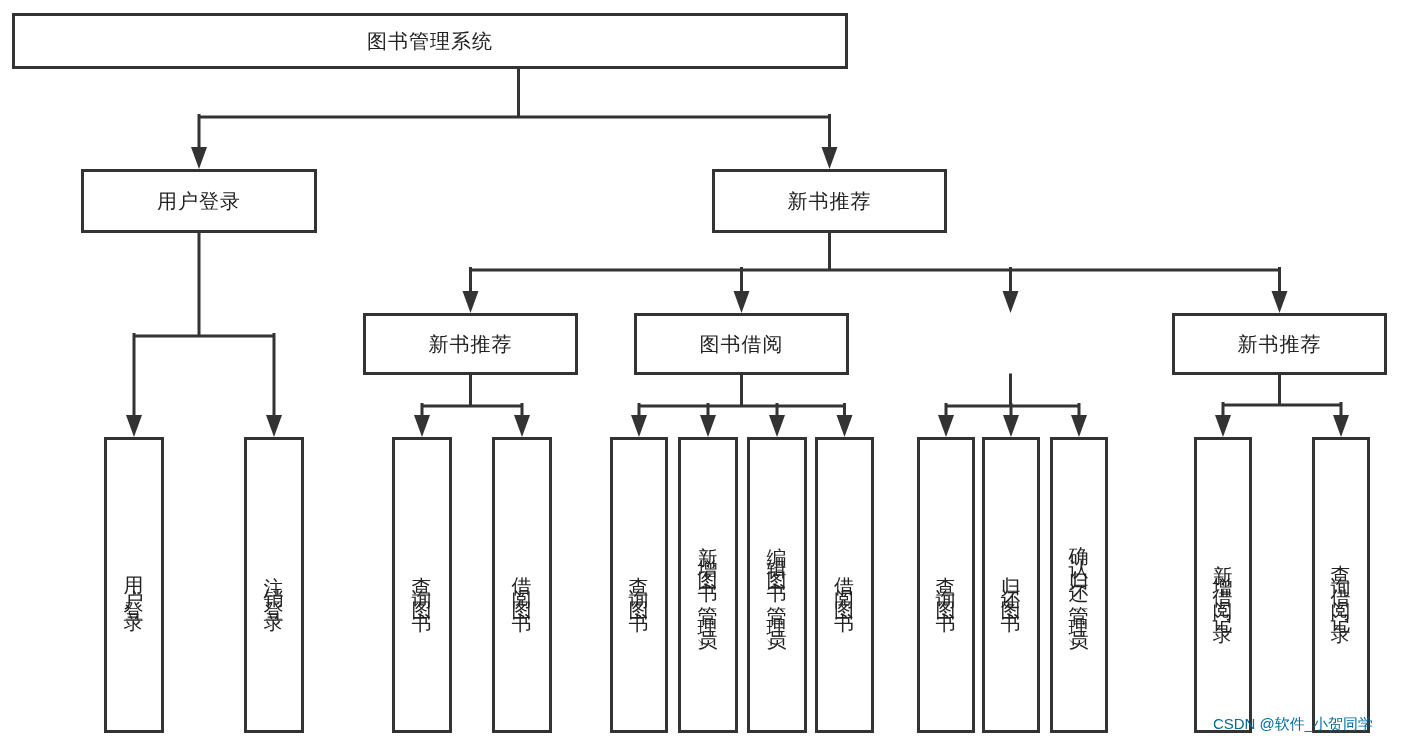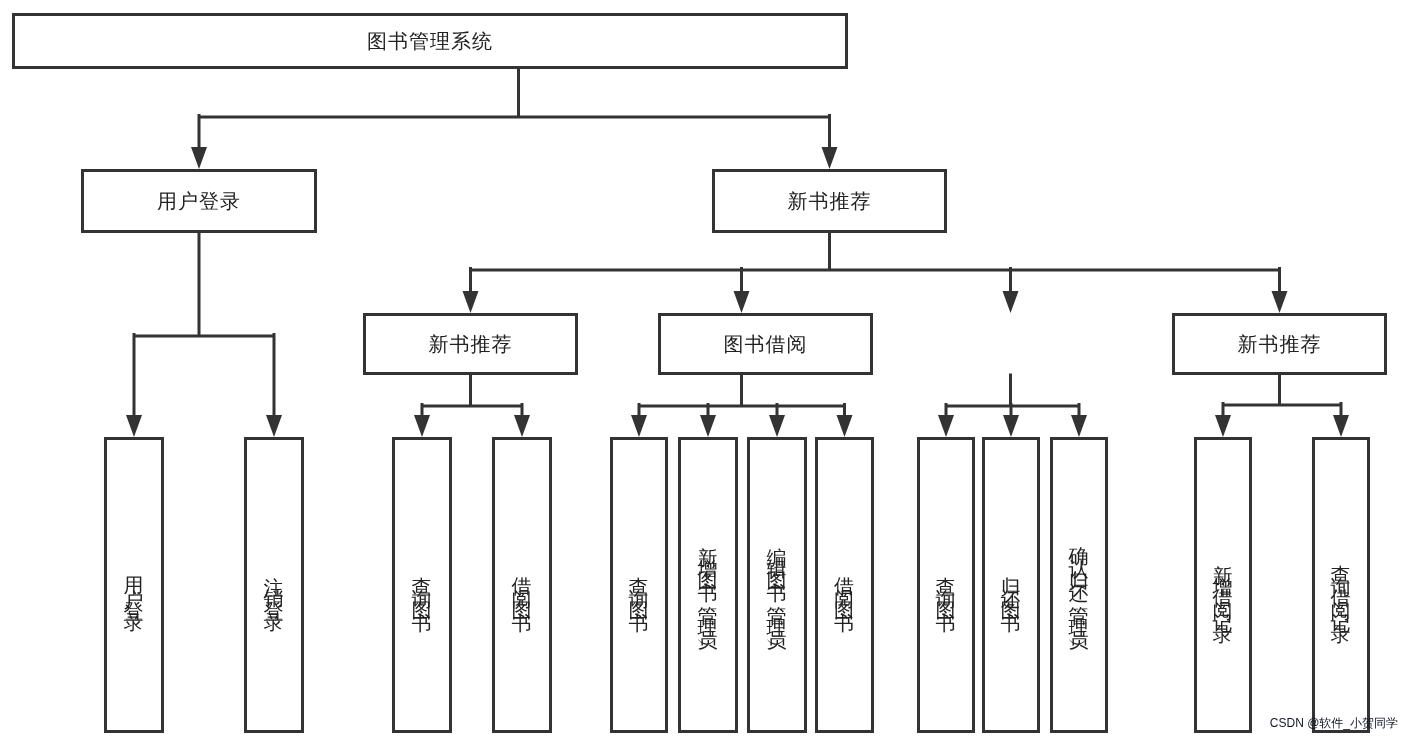--- a/index.html
+++ b/index.html
@@ -36,22 +36,22 @@
     writing-mode:vertical-rl;
     text-orientation:mixed;
     font-size:20px;color:#222222;
     letter-spacing:12px;
     white-space:nowrap;
     line-height:1;
   }
   .watermark{
     position:absolute;
     left:1188px;top:715px;width:210px;
-    font-size:12px;color:#0f172a;
-    text-align:right;
+    font-size:15px;color:#0369a1;
+    text-align:center;
     white-space:nowrap;
     z-index:5;
   }
 </style>
 </head>
 <body>
 
 <div class="canvas">
 
   <svg class="connector-svg" viewBox="0 0 1405 747" aria-hidden="true">
@@ -82,21 +82,21 @@
              M1223 437 L1215 415 L1231 415 Z
              M1341 437 L1333 415 L1349 415 Z"></path>
   </svg>
 
   <div class="node node-root">图书管理系统</div>
 
   <div class="node node-l2" style="left:81px;width:236px;">用户登录</div>
   <div class="node node-l2" style="left:712px;width:235px;">新书推荐</div>
 
   <div class="node node-l3" style="left:363px;width:215px;">新书推荐</div>
-  <div class="node node-l3" style="left:658px;width:215px;text-align:center;">图书借阅</div>
+  <div class="node node-l3" style="left:634px;width:215px;text-align:center;">图书借阅</div>
   <div class="node node-l3" style="left:1172px;width:215px;">新书推荐</div>
 
   <div class="leaf" style="left:104px;width:60px;">
     <span class="vtext">用户登录</span>
   </div>
   <div class="leaf" style="left:244px;width:60px;">
     <span class="vtext">注销登录</span>
   </div>
 
   <div class="leaf" style="left:392px;width:60px;">

